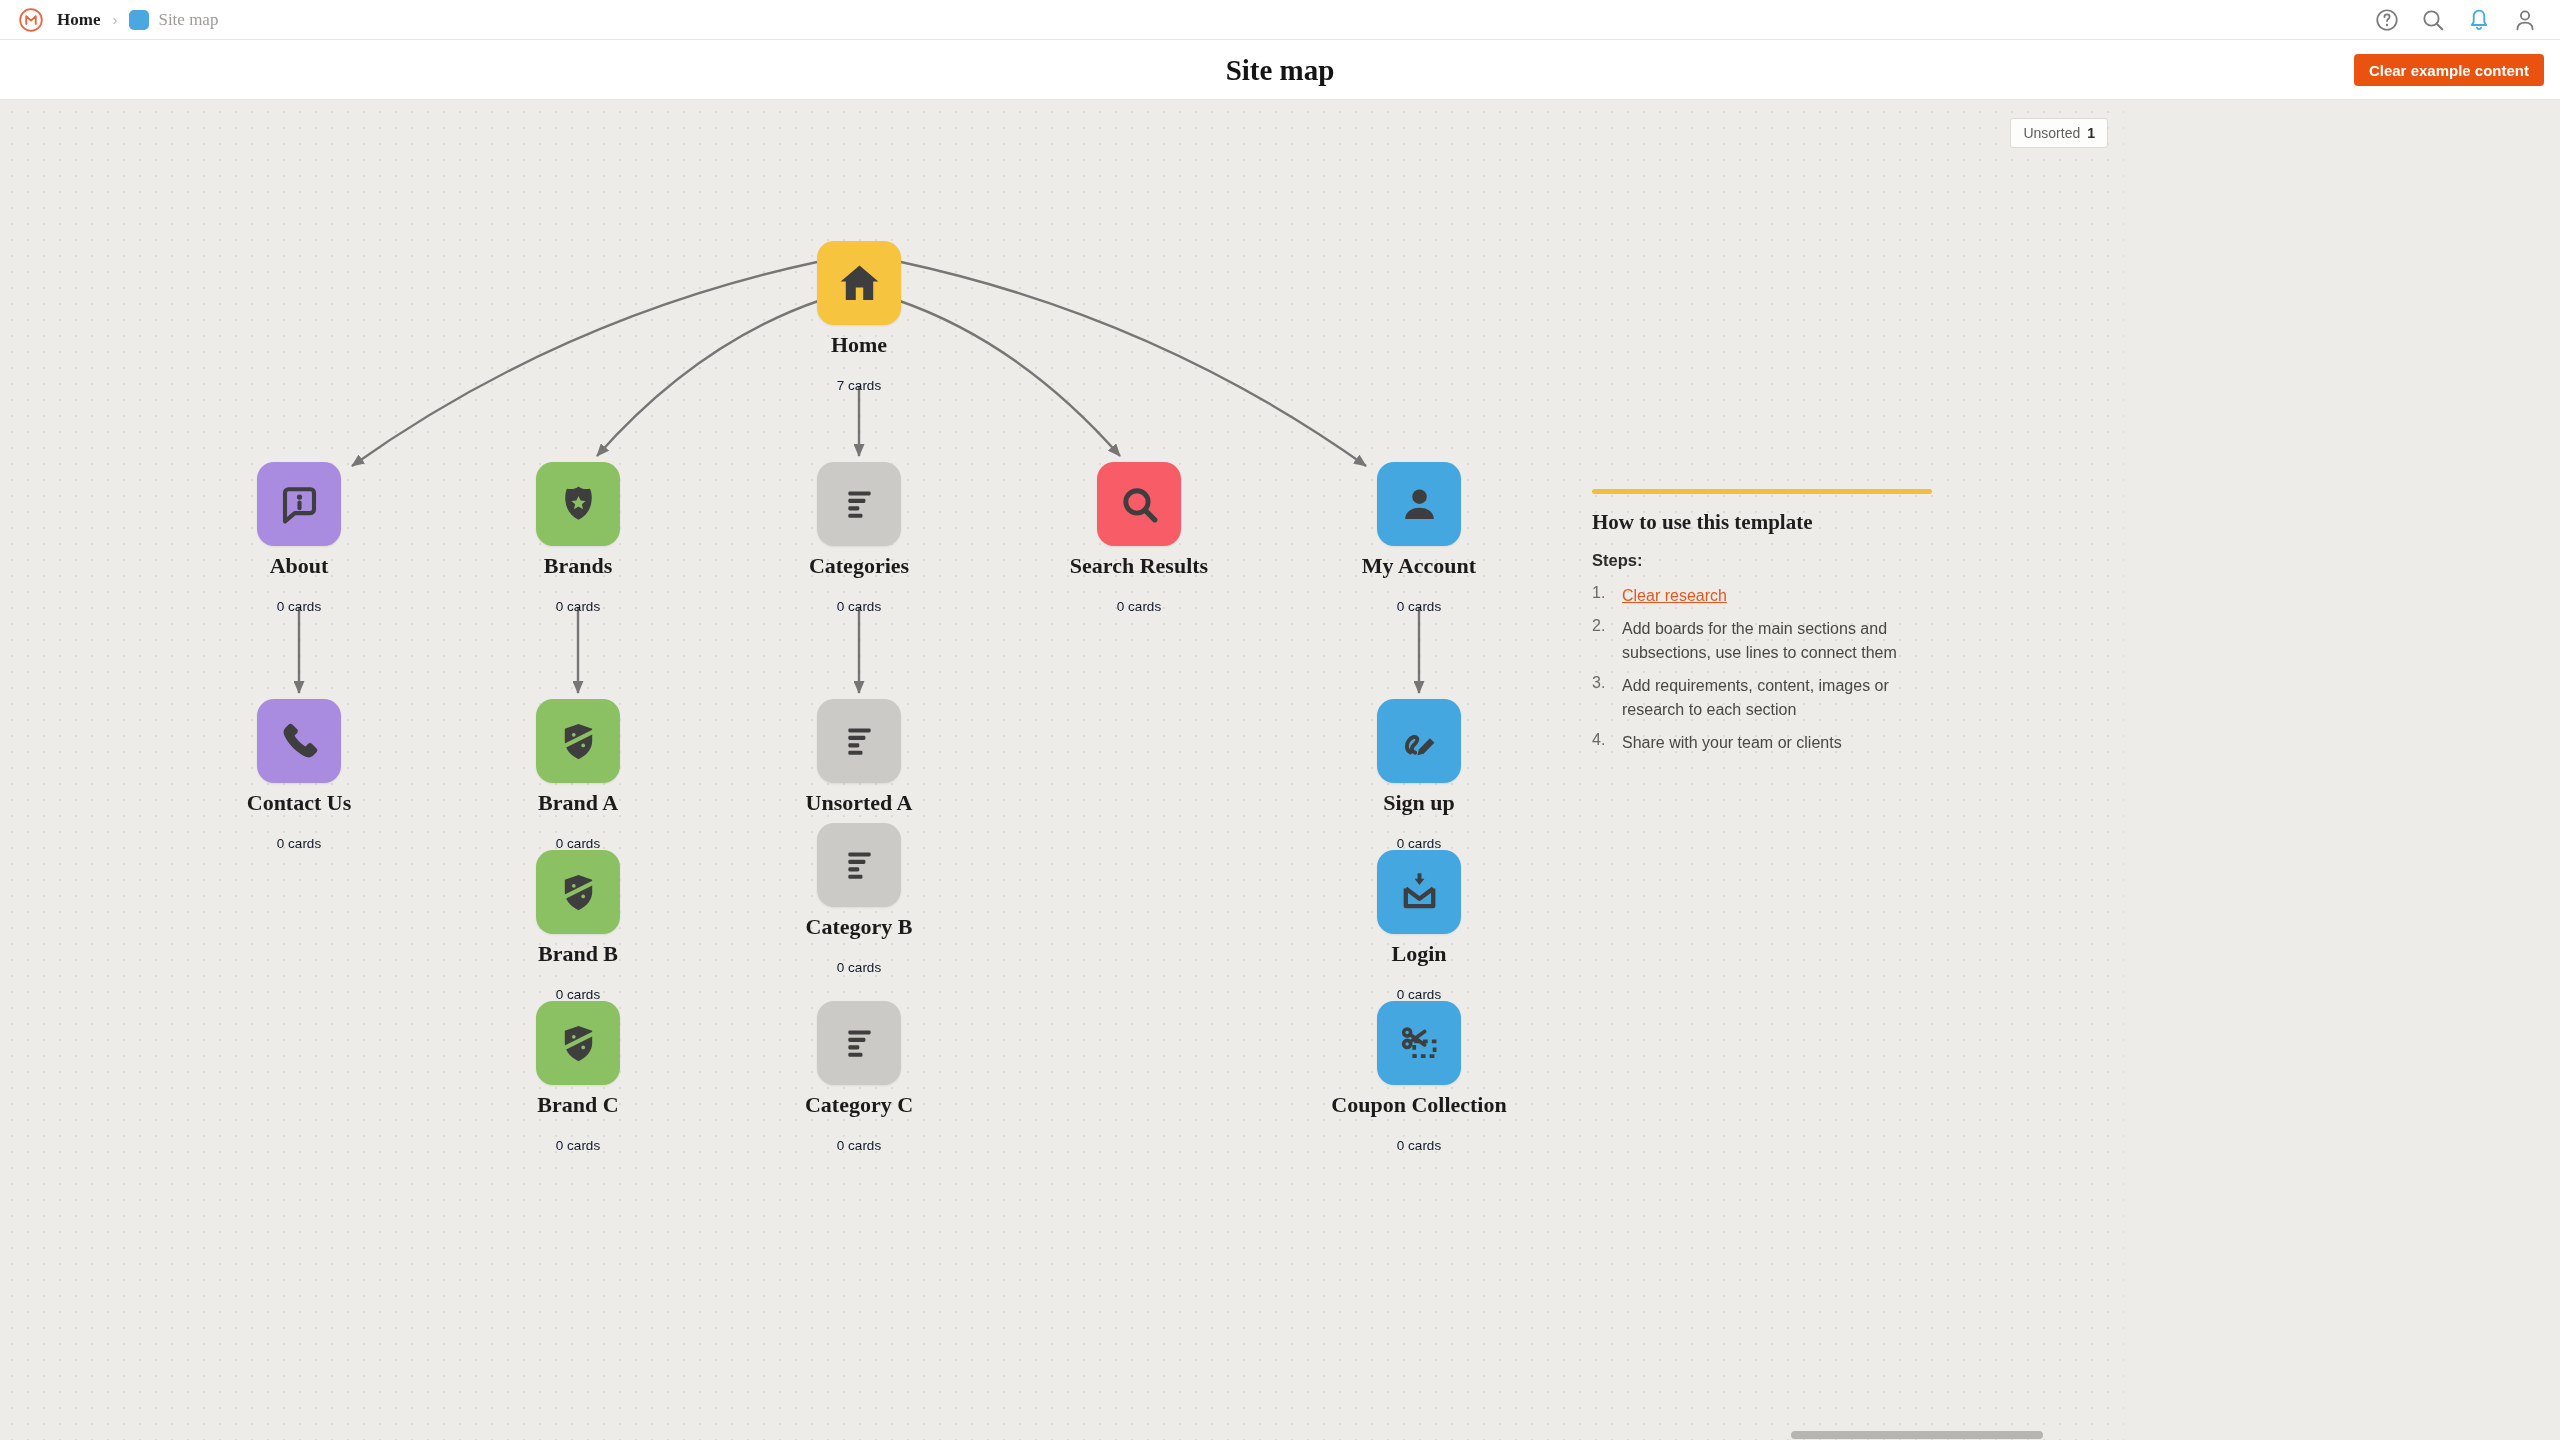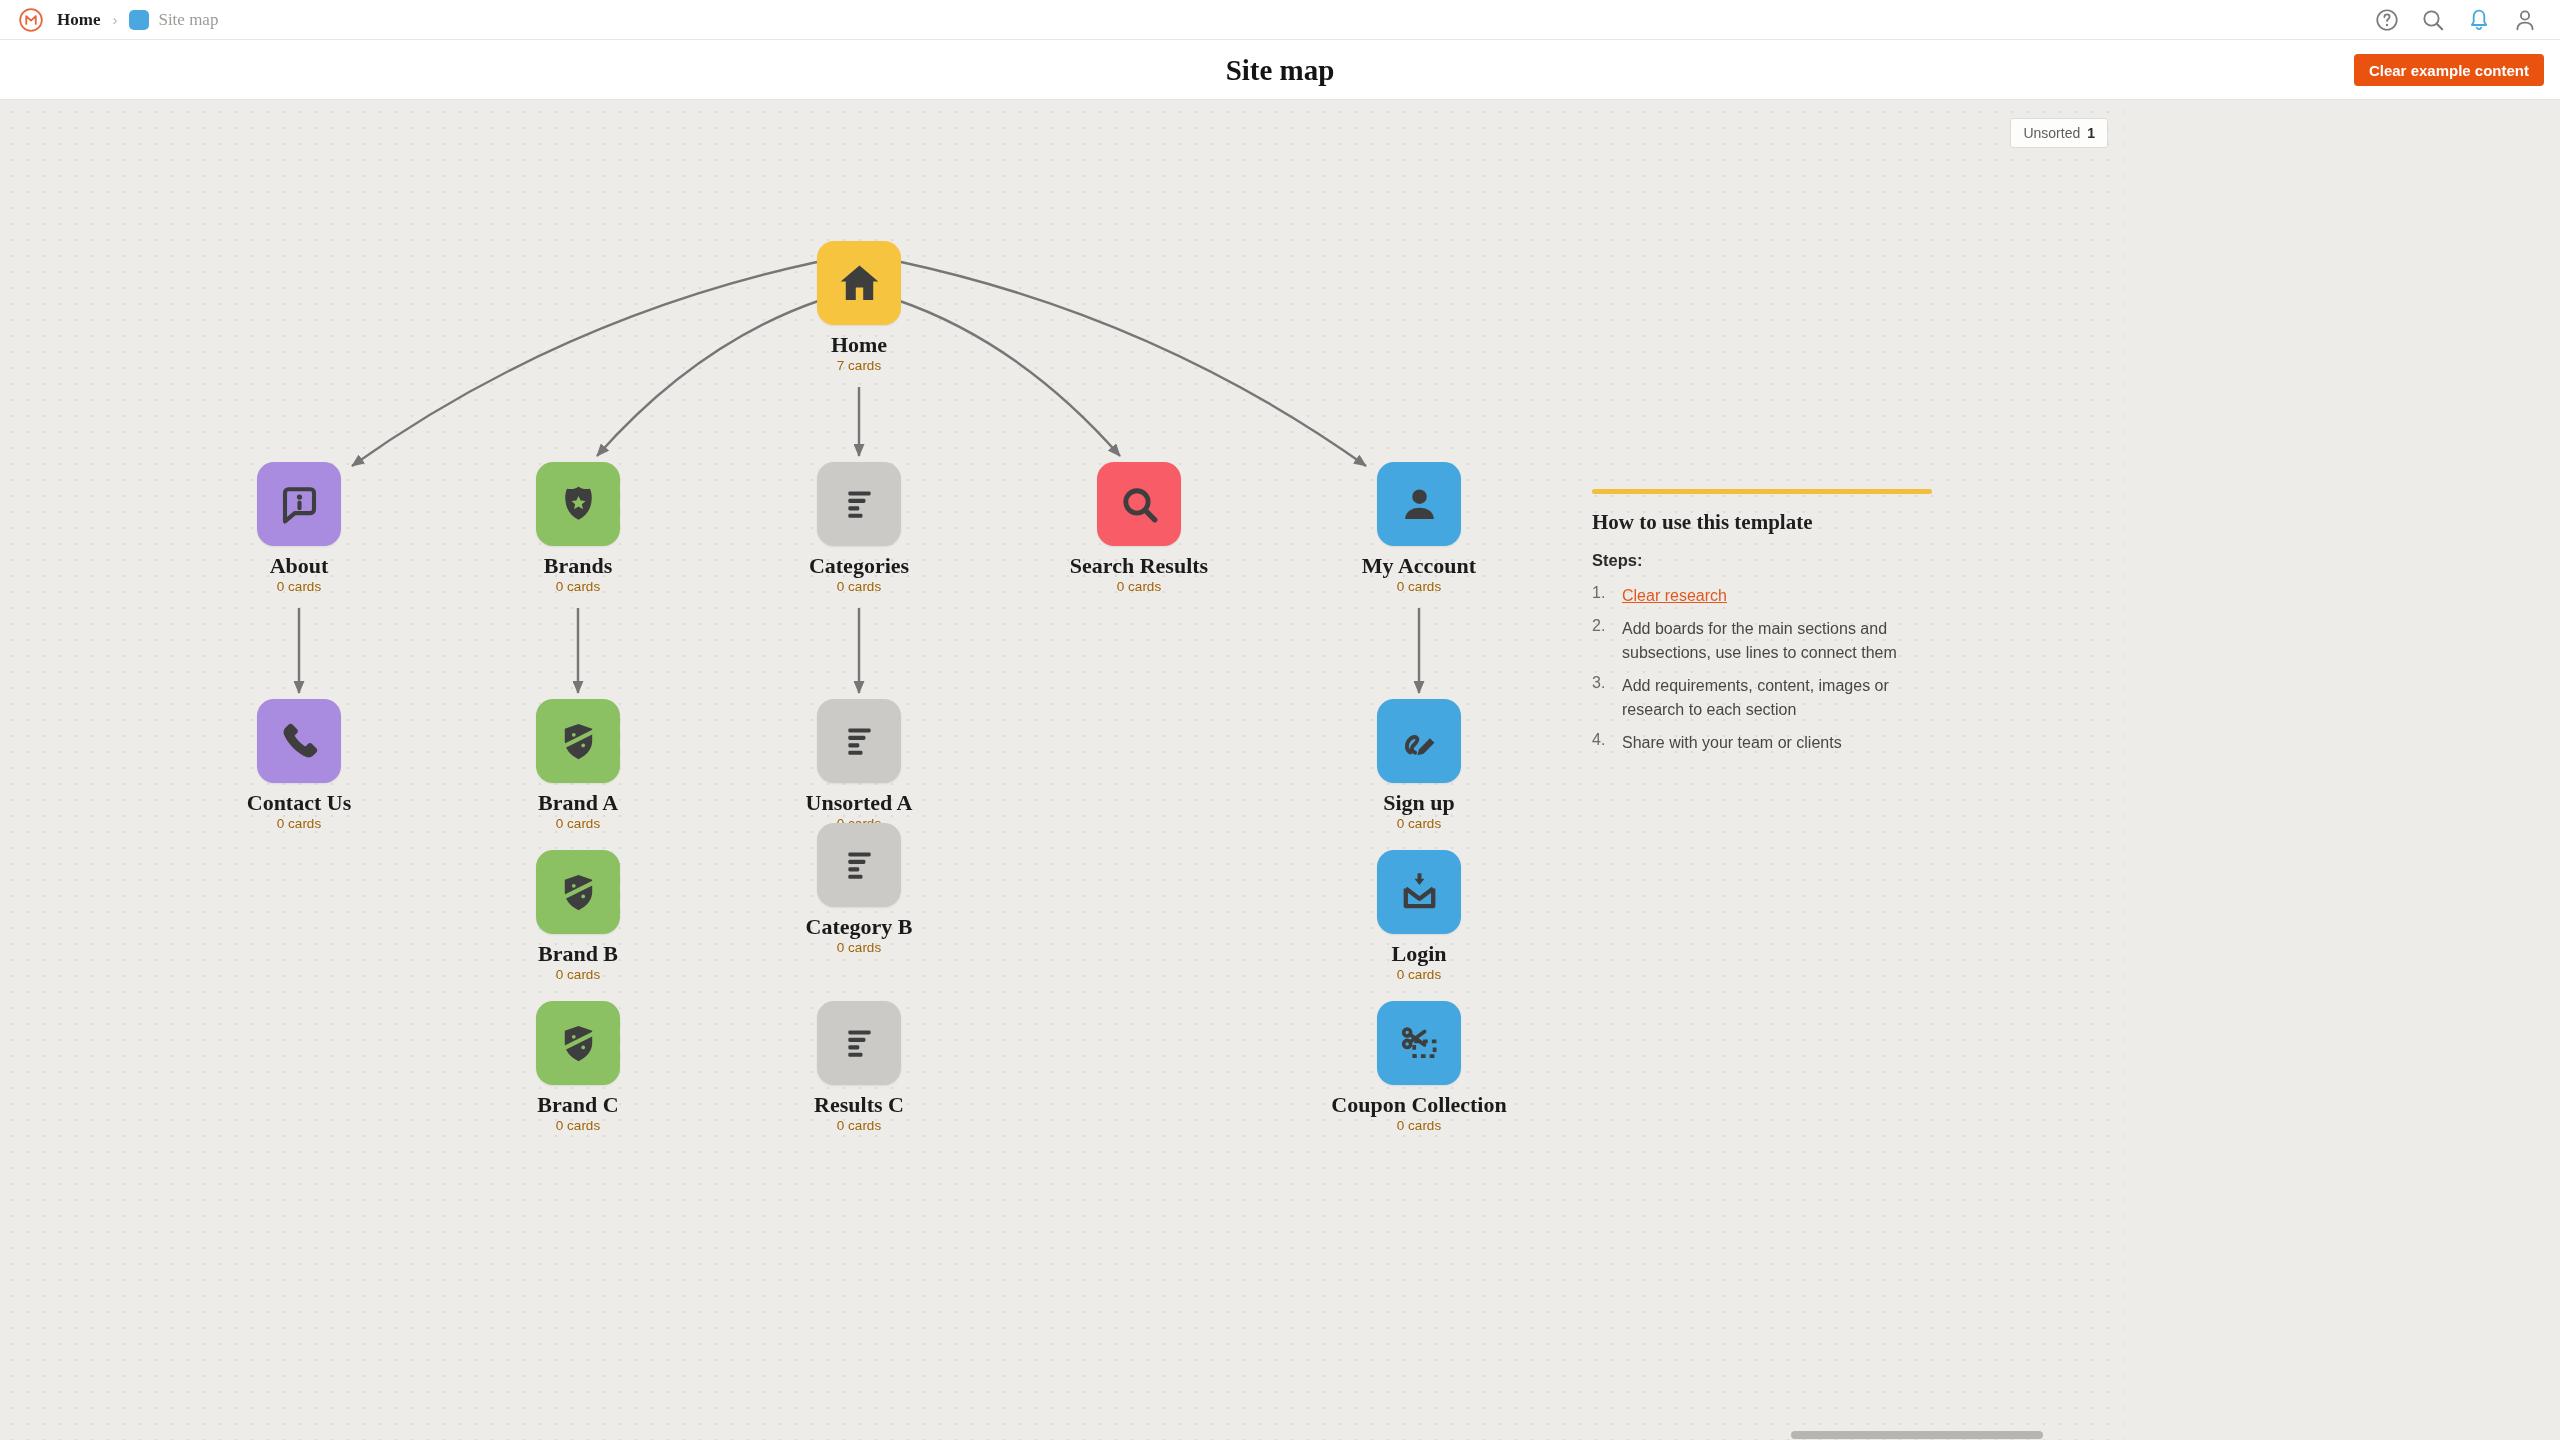--- a/index.html
+++ b/index.html
@@ -36,21 +36,21 @@
   #edge-layer { position:absolute; left:0; top:0; width:2560px; height:1440px; z-index:1; pointer-events:none; }
   #edge-layer path { pointer-events:stroke; }
 
   .node { position:absolute; width:240px; text-align:center; z-index:2; }
   .node-tile { width:84px; height:84px; border-radius:17px; margin:0 auto; display:flex;
                align-items:center; justify-content:center; cursor:pointer;
                box-shadow:0 1px 2px rgba(0,0,0,0.08); }
   .node-tile svg { width:47px; height:47px; }
   .node-label { margin-top:7px; font-family:"Liberation Serif", serif; font-weight:700;
                 font-size:22px; line-height:26px; color:#1B1B1B; cursor:text; }
-  .node-cards { margin-top:0; font-size:13.5px; color:#a16207; }
+  .node-cards { margin-top:20px; font-size:13.5px; color:#0f172a; }
 
   
   .howto { position:absolute; left:1592px; top:489px; width:340px; z-index:2; }
   .howto-accent { height:5px; border-radius:2.5px; }
   .howto-title { margin-top:16px; font-family:"Liberation Serif", serif; font-weight:700;
                  font-size:21px; color:#1F1F1F; }
   .howto-steps-label { margin-top:16px; font-size:16.5px; font-weight:700; color:#2B2B2B; }
   .howto-list { margin-top:14px; }
   .howto-item { display:flex; margin-bottom:9px; }
   .howto-num { width:30px; flex:0 0 30px; font-size:16px; color:#6A6A66; }
@@ -278,21 +278,21 @@
     </div>
     <div class="node" style="left: 739px; top: 1001px;">
       <div class="node-tile" style="background: rgb(203, 202, 199);">
         <svg viewBox="0 0 24 24">
           <rect x="6.3" y="5.3" width="11.4" height="2.1" rx="0.7" fill="#3E3E3E"></rect>
           <rect x="6.3" y="9.1" width="8.7" height="2.1" rx="0.7" fill="#3E3E3E"></rect>
           <rect x="6.3" y="12.9" width="5.6" height="2.1" rx="0.7" fill="#3E3E3E"></rect>
           <rect x="6.3" y="16.7" width="7.2" height="2.1" rx="0.7" fill="#3E3E3E"></rect>
         </svg>
       </div>
-      <div class="node-label">Results C</div>
+      <div class="node-label">Category C</div>
       <div class="node-cards">0 cards</div>
     </div>
     <div class="node" style="left: 1299px; top: 1001px;">
       <div class="node-tile" style="background: rgb(68, 167, 223);">
         <svg viewBox="0 0 24 24">
           <circle cx="5.7" cy="6.4" r="1.8" fill="none" stroke="#3E3E3E" stroke-width="1.8"></circle>
           <circle cx="5.7" cy="12.2" r="1.8" fill="none" stroke="#3E3E3E" stroke-width="1.8"></circle>
           <path d="M7.2 7.4 L14.6 12.7 M7.2 11.2 L14.6 5.9" stroke="#3E3E3E" stroke-width="1.9" stroke-linecap="round"></path>
           <rect x="9.3" y="10.9" width="10.4" height="7.5" fill="none" stroke="#3E3E3E" stroke-width="1.9" stroke-dasharray="2.4 2.1"></rect>
         </svg>

